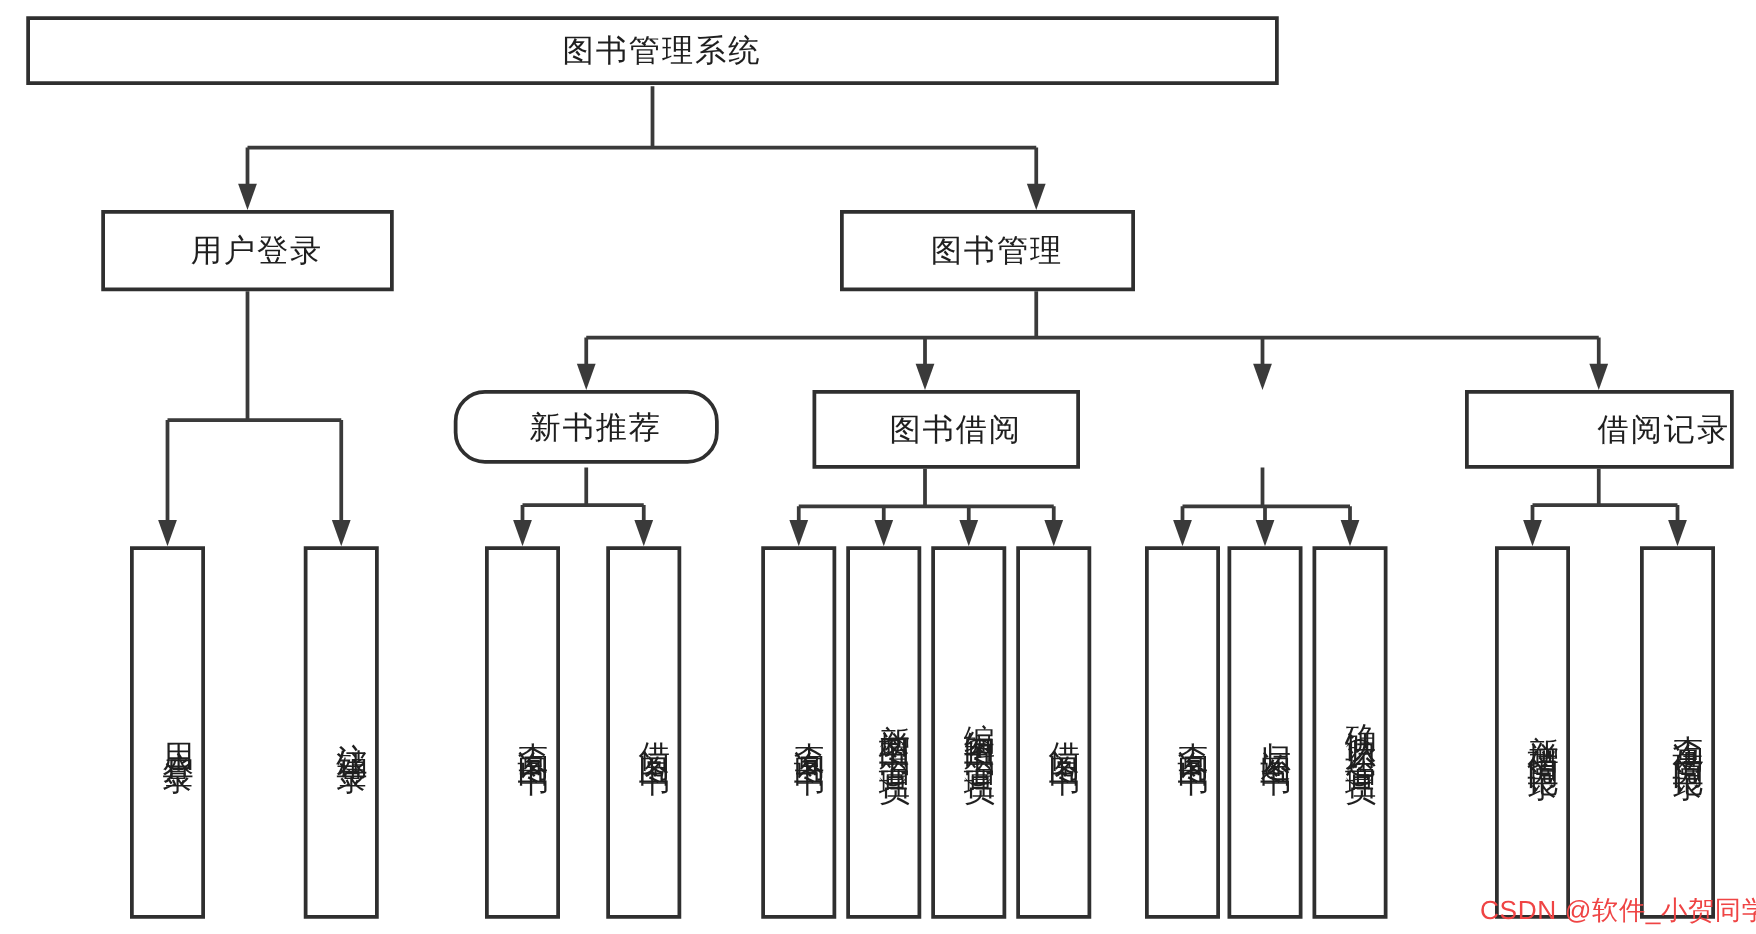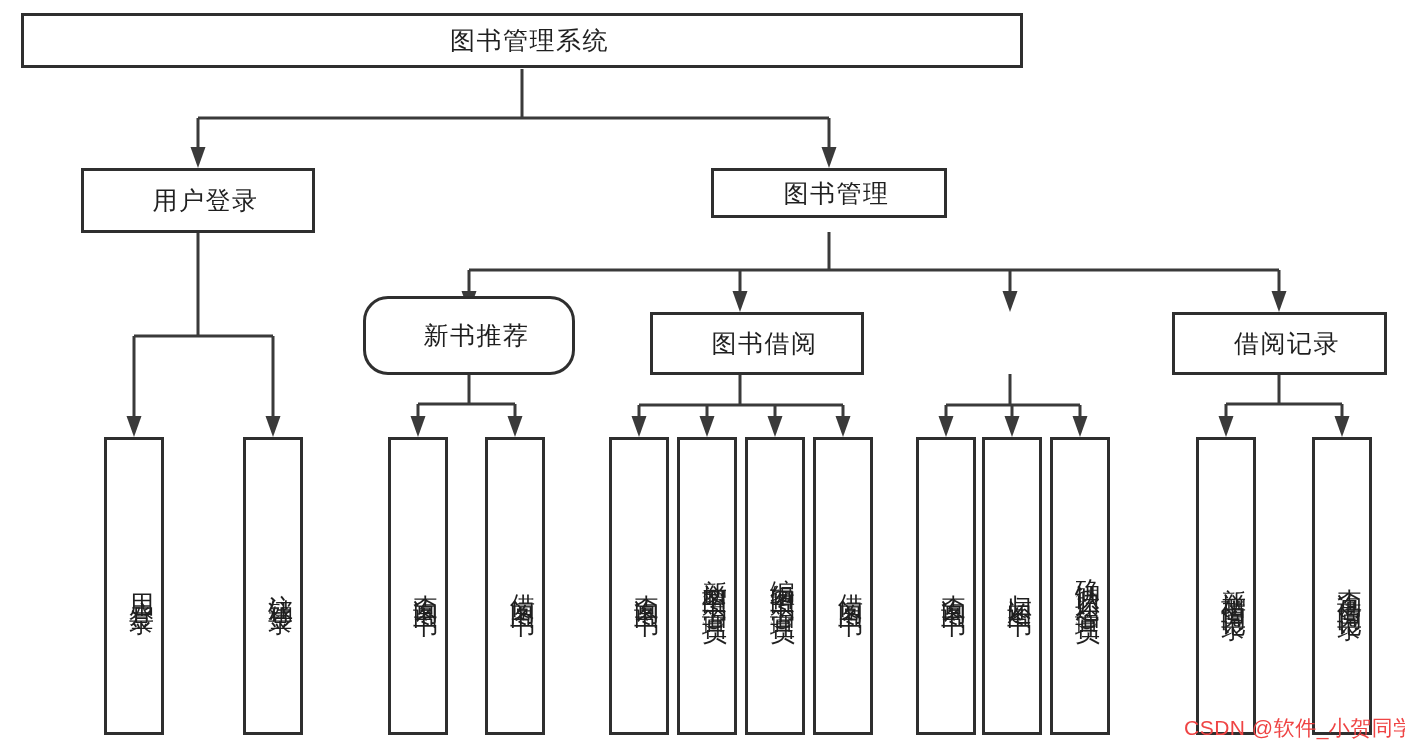--- a/index.html
+++ b/index.html
@@ -17,25 +17,25 @@
   .vbox{font-size:25px;}
   .vbox .vtxt{
     writing-mode:vertical-rl;
     text-orientation:mixed;
     letter-spacing:6px;
     line-height:1;
   }
   
   .n-root{left:21px;top:13px;width:1002px;height:55px;}
   .n-l2a{left:81px;top:168px;width:234px;height:65px;}
-  .n-l2b{left:711px;top:168px;width:236px;height:50px;}
-  .n-l3a{left:363px;top:296px;width:212px;height:79px;border-radius:25px;}
+  .n-l2b{left:672px;top:168px;width:236px;height:65px;}
+  .n-l3a{left:363px;top:312px;width:212px;height:59px;border-radius:25px;}
   .n-l3b{left:650px;top:312px;width:214px;height:63px;}
   .n-l3c{left:902px;top:312px;width:215px;height:63px;}
-  .n-l3d{left:1172px;top:312px;width:215px;height:63px;}
+  .n-l3d{left:1172px;top:312px;width:215px;height:63px;justify-content:flex-end;}
   .leaf{top:437px;width:60px;height:298px;}
   .n-v1{left:104px;}  .n-v2{left:243px;}
   .n-v3{left:388px;}  .n-v4{left:485px;}
   .n-v5{left:609px;}  .n-v6{left:677px;}  .n-v7{left:745px;}  .n-v8{left:813px;}
   .n-v9{left:916px;}  .n-v10{left:982px;} .n-v11{left:1050px;}
   .n-v12{left:1196px;}.n-v13{left:1312px;}
   .watermark{
     position:absolute;left:1184px;top:714px;
     color:#ef4444;font-size:21px;letter-spacing:0.5px;white-space:nowrap;
   }

